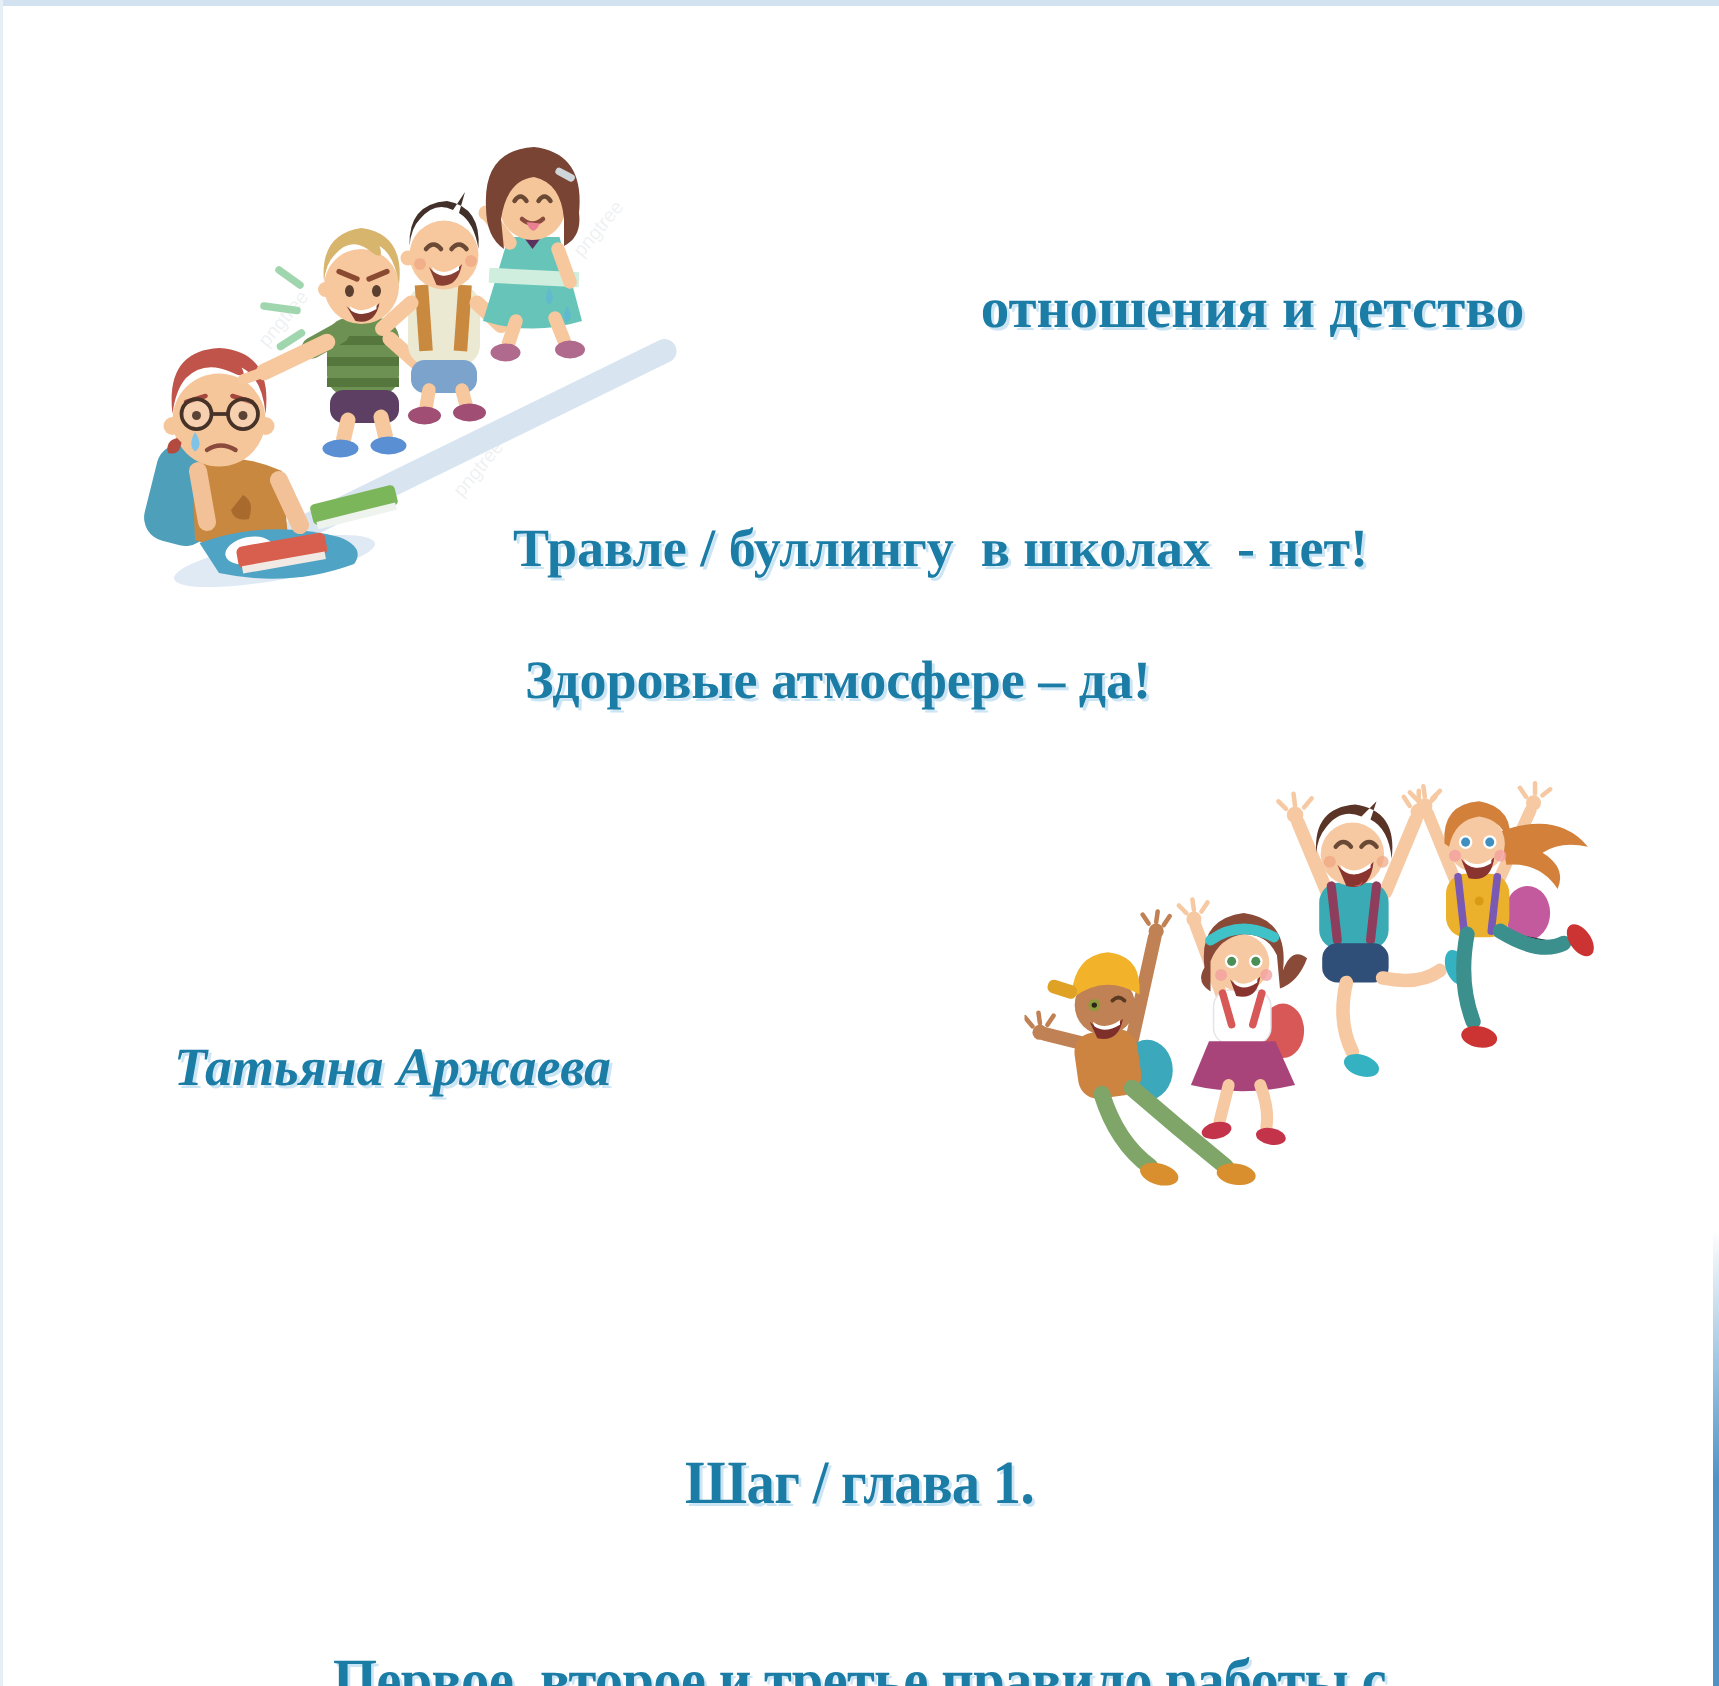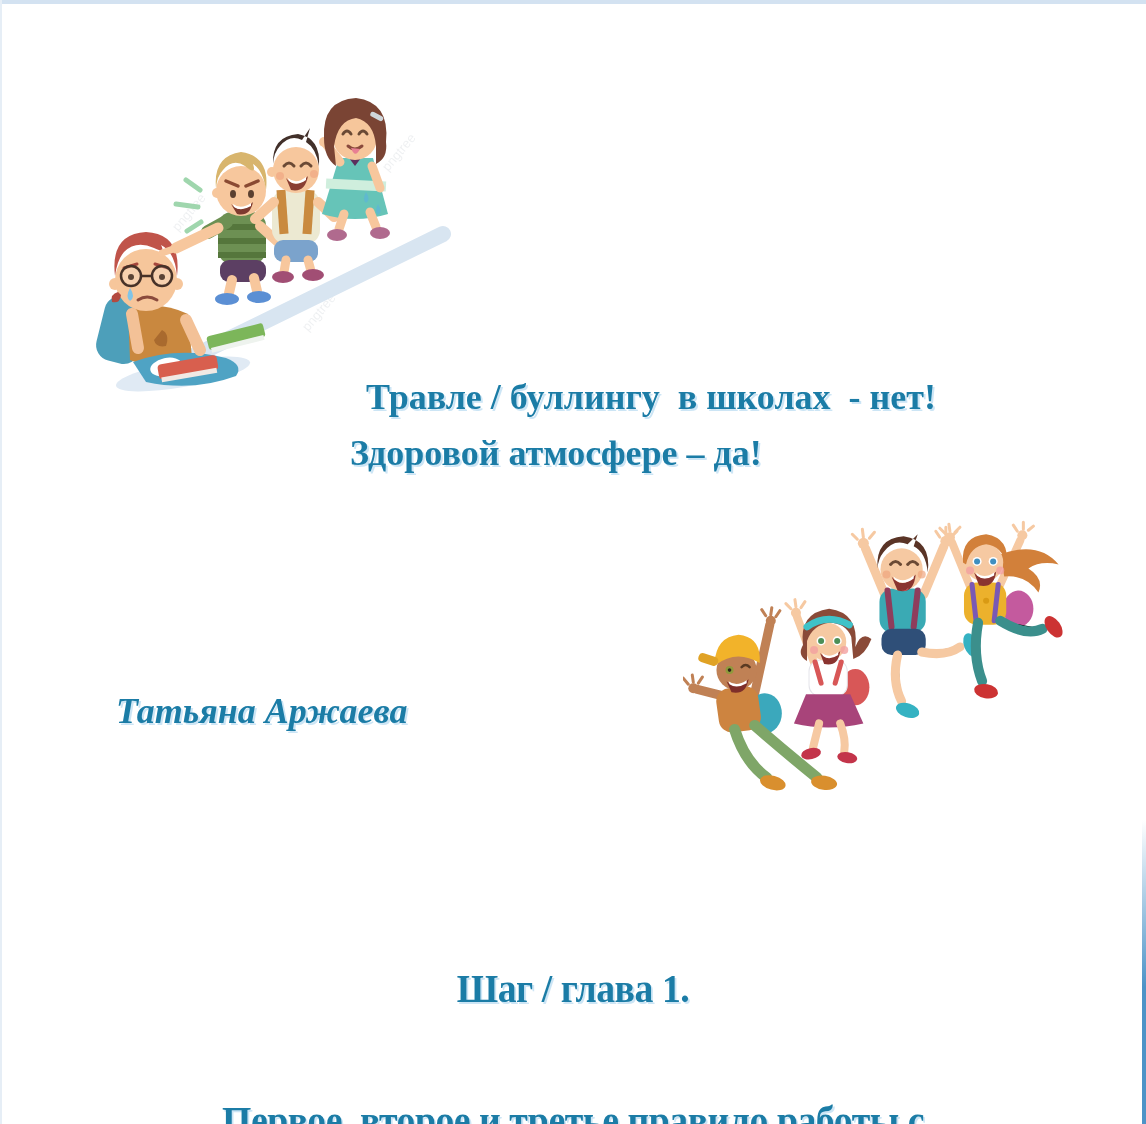--- a/index.html
+++ b/index.html
@@ -15,21 +15,21 @@
   .edge-right{position:absolute;right:0;top:820px;width:4px;height:304px;
     background:linear-gradient(to bottom, rgba(77,147,199,0) 0%, #4d93c7 55%, #4d93c7 100%);}
   .txt{
     position:absolute;
     color:#1b7ca6;
     font-weight:bold;
     white-space:pre-wrap;
     text-shadow:2px 2px 0 rgba(170,212,238,0.6);
   }
   .title-block{left:615px;top:86px;width:440px;text-align:center;font-size:38px;line-height:48px;}
-  .slogan-1{left:366px;top:344px;font-size:36px;margin-top:32px;}
+  .slogan-1{left:342px;top:344px;font-size:36px;}
   .slogan-2{left:350px;top:432px;font-size:36px;}
   .author{left:116px;top:690px;font-size:36px;font-style:italic;}
   .chapter-block{
     left:83px;top:878px;width:980px;text-align:center;
     font-size:41px;line-height:44px;
     transform:scaleX(0.92);transform-origin:50% 50%;
     letter-spacing:-0.5px;
   }
   .illu{position:absolute;}
   .illu-bully{left:58px;top:62px;}
@@ -274,24 +274,25 @@
       <circle cx="307" cy="65" r="4.5" fill="#ffffff"></circle>
       <circle cx="307" cy="65" r="3" fill="#3f8fc0"></circle>
       <circle cx="284" cy="74" r="4" fill="#f2a0a0" opacity="0.8"></circle>
       <circle cx="314" cy="74" r="4" fill="#f2a0a0" opacity="0.8"></circle>
       <path d="M288 76 Q298 88 310 75 Q308 92 293 89 Z" fill="#8a3430"></path>
       <path d="M290 76 Q298 83 308 76 L308 79 Q298 85 291 79 Z" fill="#ffffff"></path>
     </g>
   </svg>
 
   <div class="txt title-block">
+    <div>отношения и детство</div>
   </div>
 
   <div class="txt slogan-1">Травле / буллингу  в школах  - нет!</div>
-  <div class="txt slogan-2">Здоровой атмосфере – да!</div>
+  <div class="txt slogan-2">Здоровые атмосфере – да!</div>
 
   <div class="txt author">Татьяна Аржаева</div>
 
   <div class="txt chapter-block">
     <div>Шаг / глава 1.</div>
     <div>Первое, второе и третье правило работы с</div>
     
     
   </div>
 

